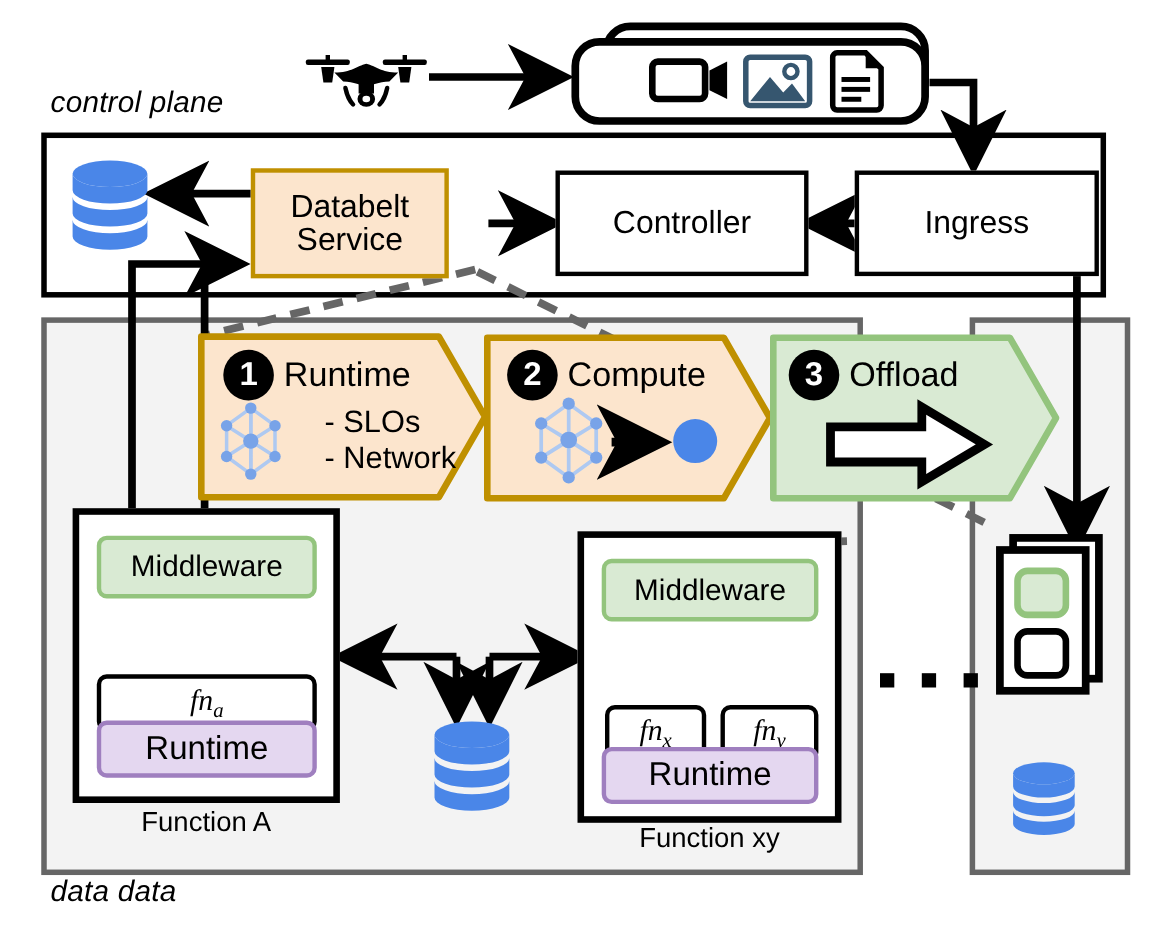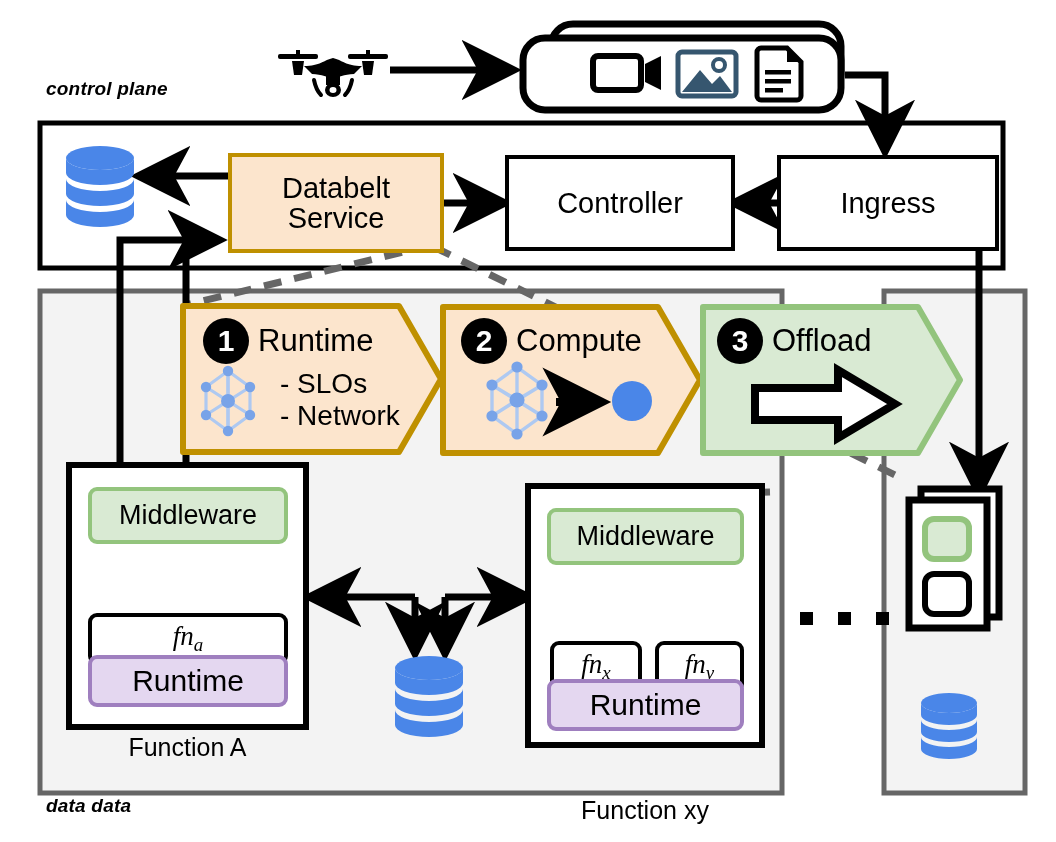--- a/index.html
+++ b/index.html
@@ -1,37 +1,37 @@
 <!DOCTYPE html>
 <html><head>
 <meta charset="utf-8">
 <style>
   html,body{margin:0;padding:0;background:#ffffff;}
   body{width:1056px;height:842px;position:relative;overflow:hidden;
        font-family:"Liberation Sans", sans-serif;color:#000;}
   .stage{position:absolute;inset:0;width:1056px;height:842px;}
   svg.layer{position:absolute;left:0;top:0;width:1056px;height:842px;}
-  .lbl{position:absolute;font-style:italic;font-weight:700;font-size:19px;letter-spacing:.2px;}
+  .lbl{position:absolute;font-style:italic;font-weight:400;font-size:27px;letter-spacing:.2px;}
   #control-plane-label{left:46px;top:78px;}
   #data-plane-label{left:46px;top:795px;}
   .box{position:absolute;box-sizing:border-box;display:flex;align-items:center;
        justify-content:center;text-align:center;line-height:1.05;}
   .plain-box{border:4px solid #000;background:#fff;font-size:29px;}
   .orange-box{border:4px solid #bf9000;background:#fce5cd;font-size:29px;}
   .mw{border:4px solid #93c47d;background:#d9ead3;border-radius:9px;font-size:27px;}
   .rt{border:4px solid #9f7fbf;background:#e4d7f0;border-radius:9px;font-size:30px;}
   .fnbox{border:4px solid #000;background:#fff;border-radius:9px;font-size:27px;margin-top:25px;}
   .fn{font-family:"Liberation Serif", serif;font-style:italic;}
   .fn sub{font-size:.7em;font-style:italic;}
   .caption{position:absolute;font-size:25px;text-align:center;}
   .chev{position:absolute;display:flex;align-items:flex-start;}
   .step-num{width:46px;height:46px;border-radius:50%;background:#000;color:#fff;
             display:flex;align-items:center;justify-content:center;font-size:30px;font-weight:700;}
   .step-title{font-size:31px;margin-left:9px;line-height:46px;}
-  .bullets{font-size:28px;line-height:1.14;margin-left:9px;}
+  .bullets{font-size:28px;line-height:1.14;margin-left:24px;}
 </style>
 </head>
 <body>
 
 <div class="stage">
 
   <svg class="layer" viewBox="0 0 1056 842">
     <defs>
       <marker id="ah" markerWidth="9" markerHeight="9" refX="7.2" refY="4.5" orient="auto" markerUnits="strokeWidth">
         <path d="M0,0.2 L8.6,4.5 L0,8.8 L2.3,4.5 Z" fill="#000"></path>
@@ -182,21 +182,21 @@
     <g fill="#000">
       <rect x="800" y="612" width="13" height="13"></rect>
       <rect x="838" y="612" width="13" height="13"></rect>
       <rect x="876" y="612" width="13" height="13"></rect>
     </g>
   </svg>
 
   <div class="lbl" id="control-plane-label">control plane</div>
   <div class="lbl" id="data-plane-label">data data</div>
 
-  <div class="box orange-box" style="left:228px;top:153px;width:216px;height:100px;">
+  <div class="box orange-box" style="left:228px;top:153px;width:180px;height:100px;">
     <div>
       <div>Databelt</div>
       <div>Service</div>
     </div>
   </div>
 
   <div class="box plain-box" style="left:505px;top:155px;width:230px;height:96px;">Controller</div>
 
   <div class="box plain-box" style="left:777px;top:155px;width:222px;height:96px;">Ingress</div>
 
@@ -231,15 +231,15 @@
   <div style="position:absolute;left:525px;top:483px;width:240px;height:265px;
               border:6px solid #000;background:#fff;box-sizing:border-box;"></div>
   <div class="box mw" style="left:547px;top:508px;width:197px;height:57px;">Middleware</div>
   <div class="box fnbox" style="left:550px;top:616px;width:92px;height:52px;">
     <span class="fn"><span>fn</span><sub>x</sub></span>
   </div>
   <div class="box fnbox" style="left:655px;top:616px;width:89px;height:52px;">
     <span class="fn"><span>fn</span><sub>y</sub></span>
   </div>
   <div class="box rt" style="left:547px;top:679px;width:197px;height:52px;">Runtime</div>
-  <div class="caption" style="left:525px;top:796px;width:240px;text-align:center;">Function xy</div>
+  <div class="caption" style="left:525px;top:748px;width:240px;text-align:center;">Function xy</div>
 
 </div>
 
 </body></html>

